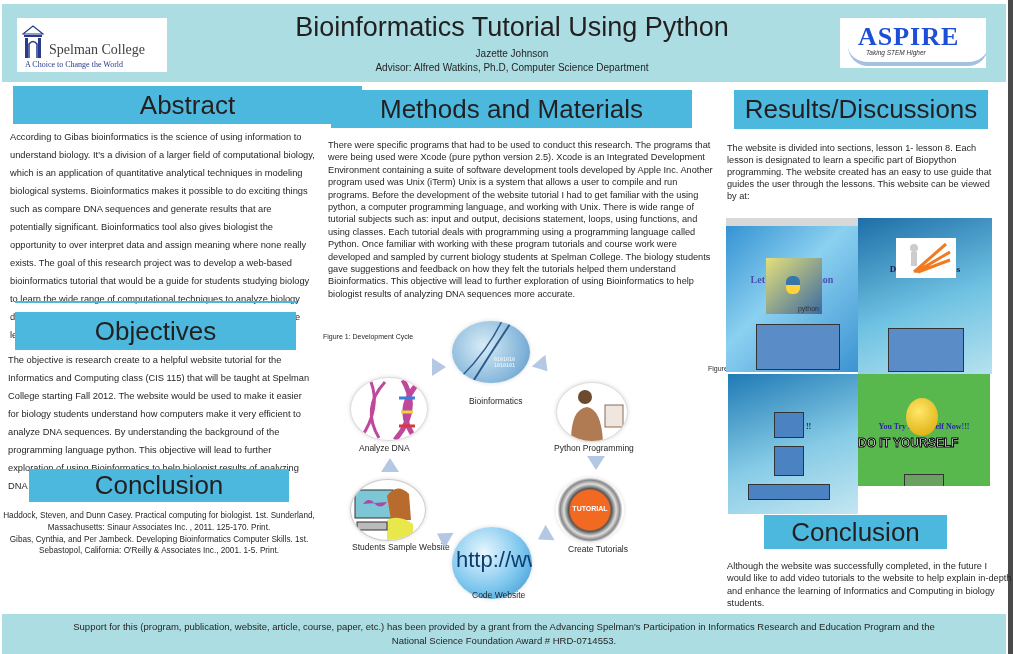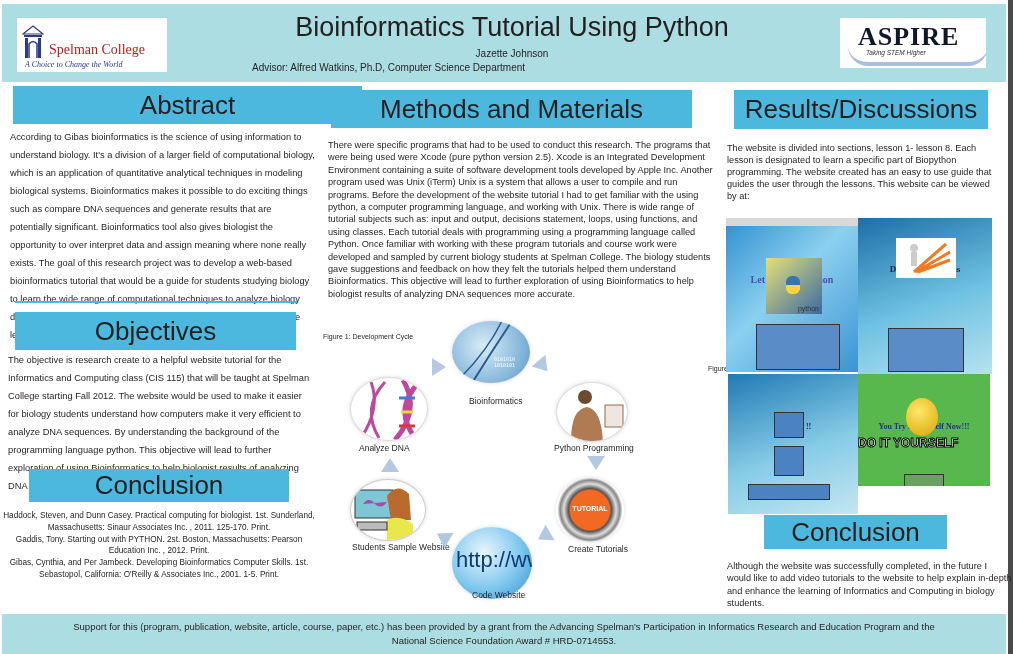--- a/index.html
+++ b/index.html
@@ -5,27 +5,27 @@
   * { box-sizing: border-box; margin: 0; padding: 0; }
   html, body { width: 1013px; height: 654px; overflow: hidden; background: #ffffff; }
   body { position: relative; font-family: "Liberation Sans", "DejaVu Sans", sans-serif; color: #231f20; }
 
   .right-edge { position: absolute; left: 1008px; top: 0; width: 5px; height: 654px; background: #4a4a4a; }
 
   
   .header { position: absolute; left: 2px; top: 4px; width: 1004px; height: 78px; background: #abdde2; }
   .logo-spelman { position: absolute; left: 15px; top: 14px; width: 150px; height: 54px; background: #fff; }
   .logo-spelman .bldg { position: absolute; left: 5px; top: 6px; width: 22px; height: 36px; }
-  .logo-spelman .name { position: absolute; left: 32px; top: 24px; font-family: "Liberation Serif", serif; font-size: 14px; color: #b91c1c; white-space: nowrap; }
-  .logo-spelman .tag { position: absolute; left: 8px; top: 42px; font-family: "Liberation Serif", serif; font-style: italic; font-size: 8px; color: #2a3a8c; white-space: nowrap; }
+  .logo-spelman .name { position: absolute; left: 32px; top: 24px; font-family: "Liberation Serif", serif; font-size: 14px; color: #404040; white-space: nowrap; }
+  .logo-spelman .tag { position: absolute; left: 8px; top: 42px; font-family: "Liberation Serif", serif; font-size: 8px; color: #2a3a8c; white-space: nowrap; }
   .title { position: absolute; left: 250px; top: 8px; width: 520px; text-align: center; font-size: 27px; color: #231f20; white-space: nowrap; }
   .author { position: absolute; left: 250px; top: 44px; width: 520px; text-align: center; font-size: 10px; }
-  .advisor { position: absolute; left: 250px; top: 58px; width: 520px; font-size: 10px; }
+  .advisor { position: absolute; left: 250px; top: 58px; width: 520px; text-align: center; font-size: 10px; }
   .logo-aspire { position: absolute; left: 838px; top: 14px; width: 146px; height: 50px; background: #fff; overflow: hidden; }
-  .logo-aspire .word { position: absolute; left: 18px; top: 4px; font-family: "Liberation Serif", serif; font-weight: bold; font-size: 26px; color: #0f172a; letter-spacing: 1px; }
+  .logo-aspire .word { position: absolute; left: 18px; top: 4px; font-family: "Liberation Serif", serif; font-weight: bold; font-size: 26px; color: #1d4ed8; letter-spacing: 1px; }
   .logo-aspire .sub { position: absolute; left: 26px; top: 31px; font-style: italic; font-size: 6.5px; color: #333; }
   .logo-aspire .swoosh { position: absolute; left: 8px; top: 28px; width: 140px; height: 20px; border-bottom: 4px solid #a7bfe0; border-radius: 0 0 70px 70px; }
 
   
   .sec-head { position: absolute; background: #4db8de; color: #231f20; text-align: center; font-size: 26px; line-height: 38px; white-space: nowrap; }
   .sec-text { position: absolute; font-size: 9.3px; line-height: 18px; color: #231f20; }
   .divider { position: absolute; height: 2px; background: #4db8de; }
 
   
   .fig-cap { position: absolute; font-size: 7px; color: #231f20; white-space: nowrap; }
@@ -70,21 +70,20 @@
 <div class="sec-head" style="left:13px; top:86px; width:349px; height:38px;">Abstract</div>
 <div class="sec-text" style="left:10px; top:128px; width:305px;">According to Gibas bioinformatics is the science of using information to understand biology. It's a division of a larger field of computational biology, which is an application of quantitative analytical techniques in modeling biological systems. Bioinformatics makes it possible to do exciting things such as compare DNA sequences and generate results that are potentially significant. Bioinformatics tool also gives biologist the opportunity to over interpret data and assign meaning where none really exists. The goal of this research project was to develop a web-based bioinformatics tutorial that would be a guide for students studying biology to learn the wide range of computational techniques to analyze biology data. The website combines audio, video, and text to appeal to diverse learning styles.</div>
 <div class="divider" style="left:15px; top:301px; width:282px;"></div>
 
 <div class="sec-head" style="left:15px; top:312px; width:281px; height:38px;">Objectives</div>
 <div class="sec-text" style="left:8px; top:351px; width:305px;">The objective is research create to a helpful website tutorial for the Informatics and Computing class (CIS 115) that will be taught at Spelman College starting Fall 2012. The website would be used to make it easier for biology students understand how computers make it very efficient to analyze DNA sequences. By understanding the background of the programming language python. This objective will lead to further exploration of using Bioinformatics to help biologist results of analyzing DNA sequences more accurate.</div>
 
 <div class="sec-head" style="left:29px; top:469px; width:260px; height:33px; line-height:33px;">Conclusion</div>
 <div style="position:absolute; left:0px; top:510px; width:318px; font-size:8.2px; line-height:11.8px; text-align:center;">
   <div>Haddock, Steven, and Dunn Casey. Practical computing for biologist. 1st. Sunderland, Massachusetts: Sinaur Associates Inc. , 2011. 125-170. Print.</div>
-  <div>Gaddis, Tony. Starting out with PYTHON. 2st. Boston, Massachusetts: Pearson Education Inc. , 2012. Print.</div>
   <div>Gibas, Cynthia, and Per Jambeck. Developing Bioinformatics Computer Skills. 1st. Sebastopol, California: O'Reilly &amp; Associates Inc., 2001. 1-5. Print.</div>
 </div>
 
 <div class="sec-head" style="left:331px; top:90px; width:361px; height:38px;">Methods and Materials</div>
 <div class="sec-text" style="left:328px; top:139px; width:390px; font-size:9.2px; line-height:12.4px;">There were specific programs that had to be used to conduct this research. The programs that were being used were Xcode (pure python version 2.5). Xcode is an Integrated Development Environment containing a suite of software development tools developed by Apple Inc. Another program used was Unix (iTerm) Unix is a system that allows a user to compile and run programs. Before the development of the website tutorial I had to get familiar with the using python, a computer programming language, and working with Unix. There is wide range of tutorial subjects such as: input and output, decisions statement, loops, using functions, and using classes. Each tutorial deals with programming using a programming language called Python. Once familiar with working with these program tutorials and course work were developed and sampled by current biology students at Spelman College. The biology students gave suggestions and feedback on how they felt the tutorials helped them understand Bioinformatics. This objective will lead to further exploration of using Bioinformatics to help biologist results of analyzing DNA sequences more accurate.</div>
 
 <div class="fig-cap" style="left:323px; top:333px;">Figure 1: Development Cycle</div>
 
 <div>
 

